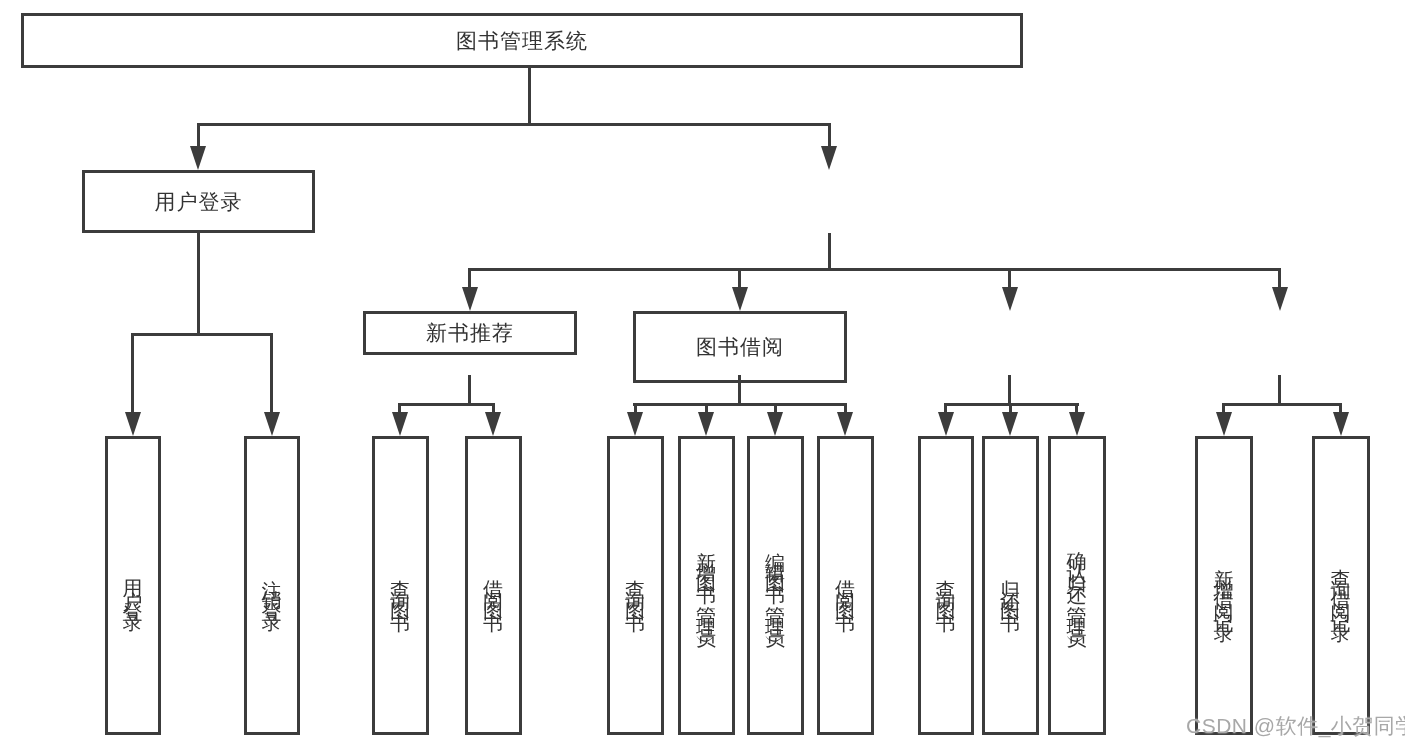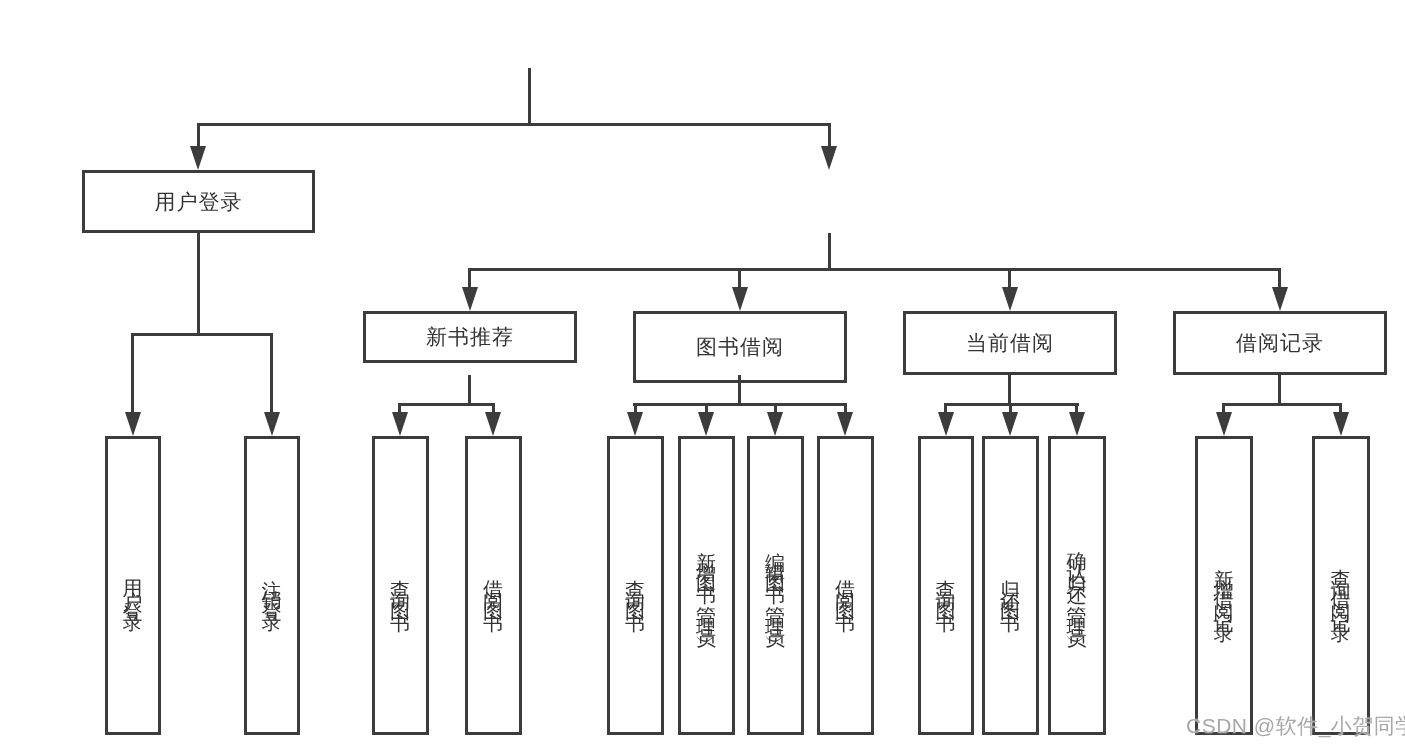--- a/index.html
+++ b/index.html
@@ -54,36 +54,33 @@
     white-space:nowrap;
     z-index:5;
     text-shadow:0 0 2px #ffffff;
   }
 </style>
 </head>
 <body>
 
 <div class="stage">
 
+  <div class="box" style="left:21px;top:13px;width:1002px;height:55px">
+    <span class="lbl">图书管理系统</span>
+  </div>
 
   <div class="box" style="left:82px;top:170px;width:233px;height:63px">
     <span class="lbl">用户登录</span>
   </div>
 
-  <div class="box" style="left:363px;top:311px;width:214px;height:52px">
+  <div class="box" style="left:363px;top:311px;width:214px;height:44px">
     <span class="lbl">新书推荐</span>
   </div>
   <div class="box" style="left:633px;top:311px;width:214px;height:72px">
     <span class="lbl">图书借阅</span>
-  </div>
-  <div class="box" style="left:903px;top:311px;width:214px;height:64px">
-    <span class="lbl">当前借阅</span>
-  </div>
-  <div class="box" style="left:1173px;top:311px;width:214px;height:64px">
-    <span class="lbl">借阅记录</span>
   </div>
 
   <div class="box leaf" style="left:105px;top:436px;width:56px;height:299px">
     <span class="lbl">用户登录</span>
   </div>
   <div class="box leaf" style="left:244px;top:436px;width:56px;height:299px">
     <span class="lbl">注销登录</span>
   </div>
 
   <div class="box leaf" style="left:372px;top:436px;width:57px;height:299px">

